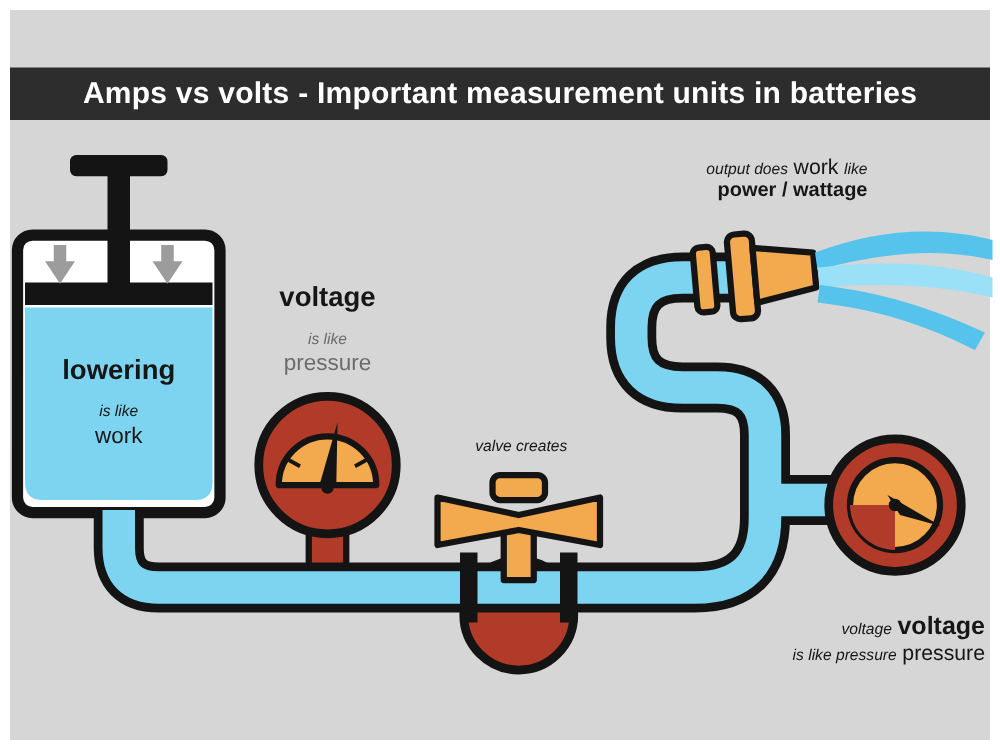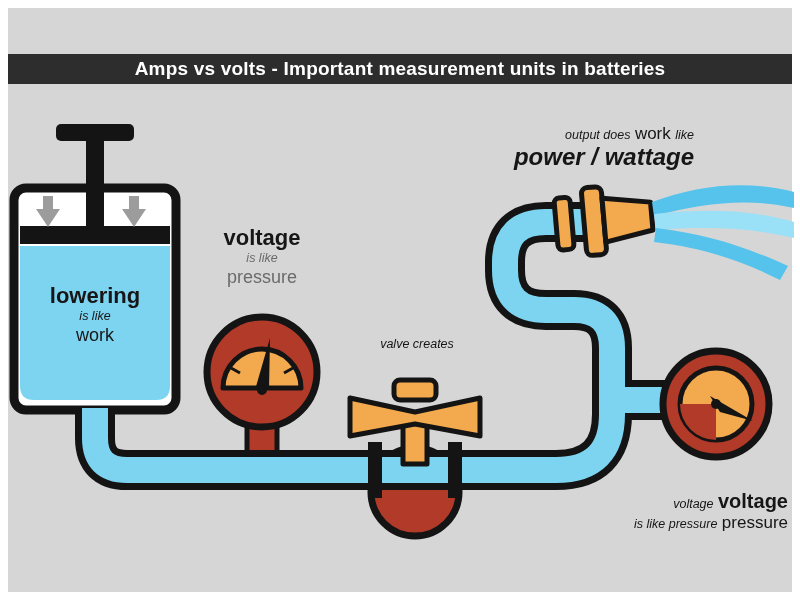--- a/index.html
+++ b/index.html
@@ -10,34 +10,34 @@
     background:var(--frame,#ffffff); overflow:hidden;
     font-family:"Liberation Sans", sans-serif;
   }
   .canvas-bg{
     position:absolute; inset:8px;
     background:var(--background,#d6d6d6);
   }
   .diagram-svg{ position:absolute; left:0; top:0; width:800px; height:600px; }
 
   .title-bar{
-    position:absolute; left:8px; right:8px; top:54px; height:30px;
+    position:absolute; left:8px; right:8px; top:54px; height:42px;
     background:var(--title-bar-bg,#2d2d2d);
     color:var(--title-text,#ffffff);
     display:flex; align-items:center; justify-content:center;
-    font-size:19px; font-weight:bold; letter-spacing:.2px;
+    font-size:24px; font-weight:bold; letter-spacing:.2px;
   }
 
   .lbl{ position:absolute; text-align:center; color:var(--text-dark,#161616); white-space:nowrap; }
   .lbl.center{ transform:translateX(-50%); }
   .lbl.right{ text-align:right; }
 
   .l-title{ font-size:22px; font-weight:bold; line-height:1.08; }
-  .l-title.big{ font-size:24px;font-style:italic; }
-  .l-sub{ font-size:12.5px; font-style:italic; line-height:1.35; }
+  .l-title.big{ font-size:16px; }
+  .l-sub{ font-size:12.5px; font-style:italic; line-height:1.35;margin-top:13px; }
   .l-noun{ font-size:18px; line-height:1.15; }
   .muted{ color:var(--text-muted,#6b6b6b); }
   .inline-bold{ font-size:20px; font-weight:bold; }
   .inline-word{ font-size:17px; }
 
   
   .ink{ fill:var(--ink,#141414); }
   .tank-body{ fill:#ffffff; stroke:var(--ink,#141414); stroke-width:9; }
   .water{ fill:var(--pipe-blue,#7dd4f1); }
   .arrow{ fill:var(--arrow-gray,#9c9c9c); }

